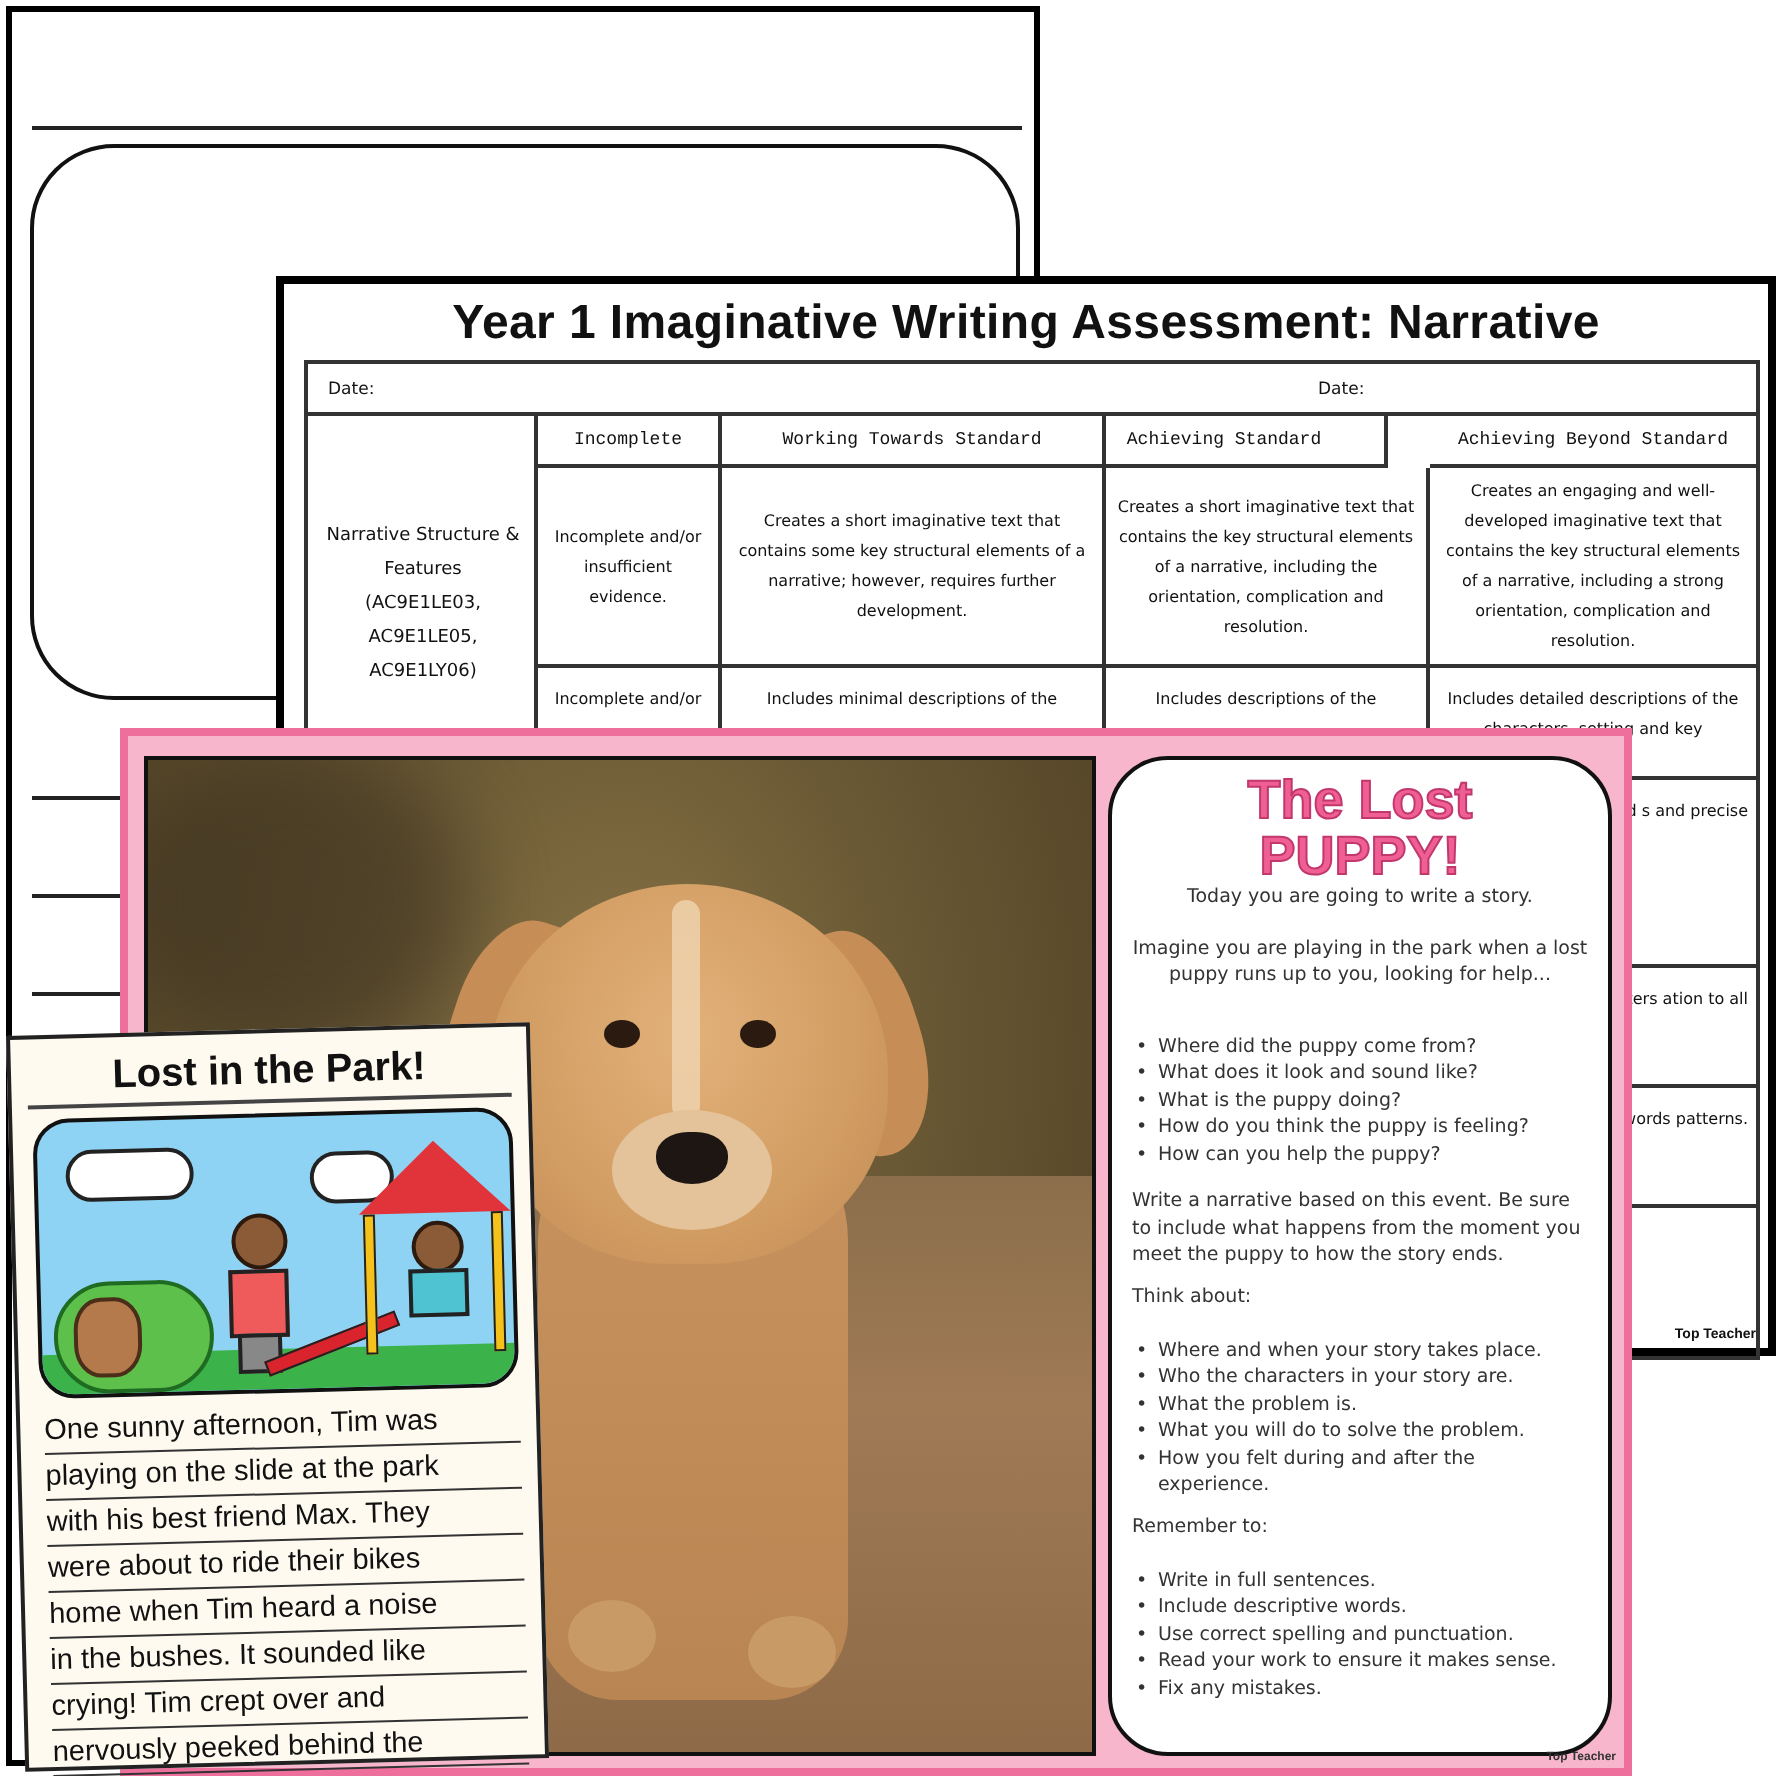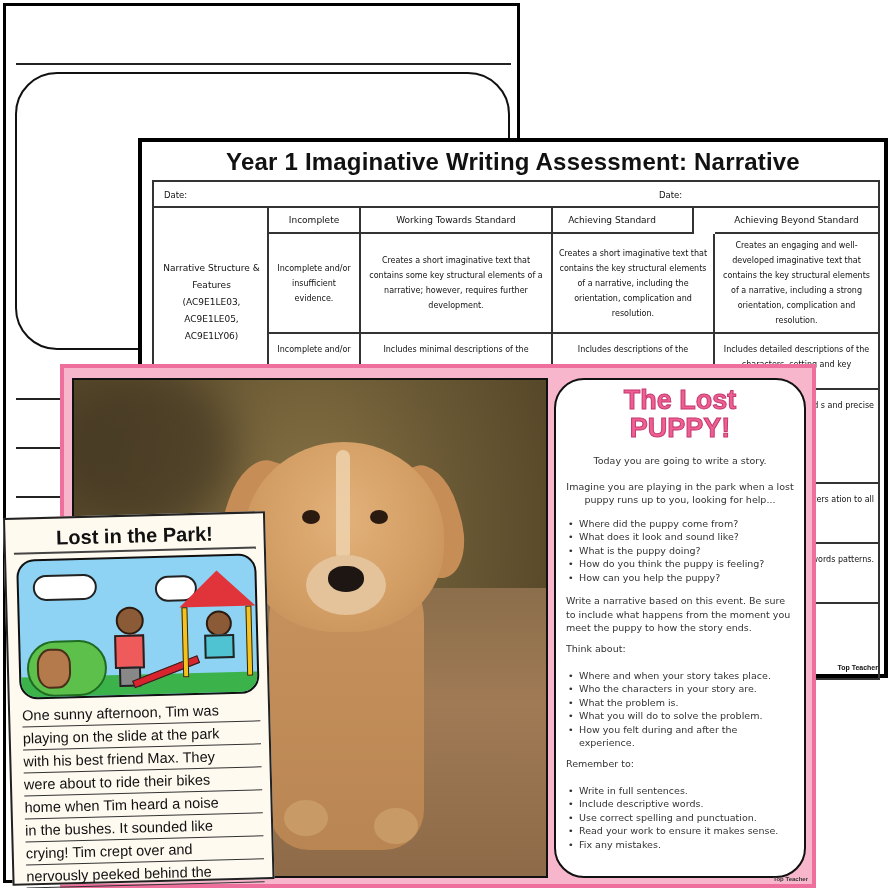--- a/index.html
+++ b/index.html
@@ -15,21 +15,21 @@
   
   .rubric { position: absolute; left: 138px; top: 138px; width: 750px; height: 540px; border: 4px solid #000; background: #fff; }
   .rubric-title { position: absolute; left: 0; right: 0; top: 6px; text-align: center; font-family: "Liberation Sans", sans-serif; font-weight: bold; font-size: 24px; letter-spacing: 0.2px; }
   .rubric-table { position: absolute; left: 10px; top: 38px; width: 728px; border: 2px solid #333; }
   .rubric-row-name { height: 26px; border-bottom: 2px solid #333; position: relative; font-size: 8.5px; }
   .rubric-row-name .name-lbl { position: absolute; left: 10px; top: 8px; }
   .rubric-row-name .date-lbl { position: absolute; left: 505px; top: 8px; }
   .rubric-grid { position: relative; height: 470px; }
   .crit-cell { position: absolute; left: 0; top: 0; width: 115px; height: 470px; border-right: 2px solid #333; }
   .crit-text { position: absolute; left: 0; width: 115px; top: 52px; text-align: center; font-size: 9px; line-height: 17px; }
-  .hdr { position: absolute; top: 0; height: 26px; border-right: 2px solid #333; border-bottom: 2px solid #333; font-size: 9px; text-align: center; line-height: 24px; }
+  .hdr { position: absolute; top: 0; height: 26px; border-right: 2px solid #333; border-bottom: 2px solid #333; font-size: 9px; text-align: center; line-height: 24px; font-family: Liberation Mono, monospace; }
   .cell { position: absolute; border-right: 2px solid #333; border-bottom: 2px solid #333; font-size: 8px; line-height: 15px; text-align: center; display: flex; align-items: center; justify-content: center; padding: 0 4px; }
   .cell.top { align-items: flex-start; padding-top: 8px; }
   .rubric-footer { position: absolute; right: 6px; bottom: 3px; font-size: 7px; font-weight: bold; font-family: "Liberation Sans", sans-serif; }
 
   
   .pink-page { position: absolute; left: 60px; top: 364px; width: 756px; height: 524px; background: #f7b6cc; border: 4px solid #ef6f9c; }
   .puppy-photo { position: absolute; left: 8px; top: 10px; width: 476px; height: 500px; border: 2px solid #111; overflow: hidden;
     background: radial-gradient(ellipse at 50% 30%, #8a7446 0%, #6b5a35 40%, #4a3c22 100%); }
   .photo-ground { position: absolute; left: 0; right: 0; bottom: 0; height: 58%; background: linear-gradient(180deg, #8b6e4b 0%, #a07a55 40%, #8e6a48 100%); }
   .photo-bokeh { position: absolute; left: -20px; top: -10px; width: 180px; height: 160px; border-radius: 50%; background: #3d3220; opacity: 0.6; filter: blur(20px); }
@@ -134,23 +134,23 @@
     <div class="dog-blaze"></div>
     <div class="dog-eye" style="left:228px;top:130px"></div>
     <div class="dog-eye" style="left:296px;top:130px"></div>
     <div class="dog-muzzle"></div>
     <div class="dog-nose"></div>
   </div>
 
   <div class="prompt-card">
     <div class="prompt-title">The Lost</div>
     <div class="prompt-title">PUPPY!</div>
-    <div class="prompt-text center" style="margin-top:12px">Today you are going to write a story.</div>
+    <div class="prompt-text center" style="">Today you are going to write a story.</div>
     <div class="prompt-text center" style="margin-top:12px">Imagine you are playing in the park when a lost puppy runs up to you, looking for help...</div>
-    <ul class="prompt-list" style="margin-top:10px">
+    <ul class="prompt-list" style="margin-top:22px">
       <li>Where did the puppy come from?</li>
       <li>What does it look and sound like?</li>
       <li>What is the puppy doing?</li>
       <li>How do you think the puppy is feeling?</li>
       <li>How can you help the puppy?</li>
     </ul>
     <div class="prompt-text" style="margin-top:10px">Write a narrative based on this event. Be sure to include what happens from the moment you meet the puppy to how the story ends.</div>
     <div class="sec-head">Think about:</div>
     <ul class="prompt-list">
       <li>Where and when your story takes place.</li>

